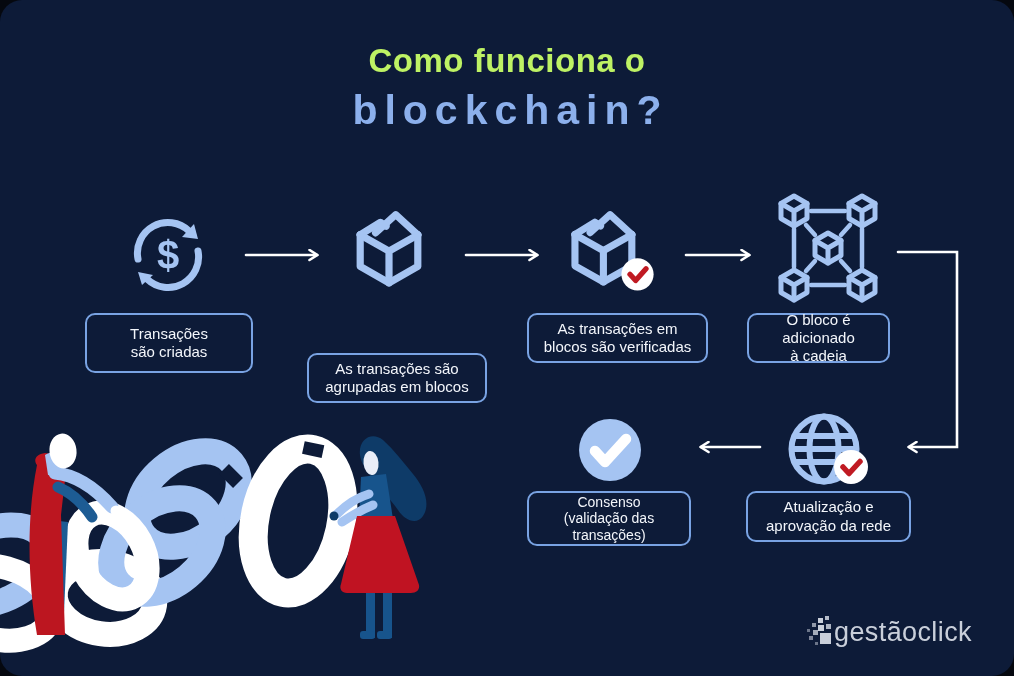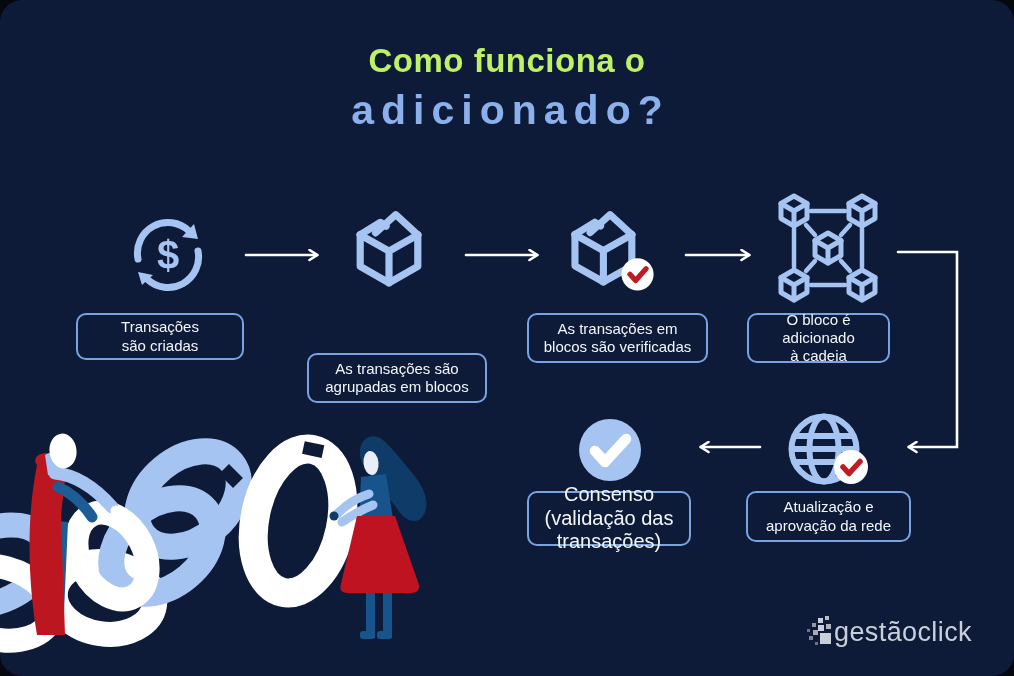--- a/index.html
+++ b/index.html
@@ -13,25 +13,25 @@
   .title .l1 { font-size:33px; font-weight:700; color:#bef264; letter-spacing:.5px; }
   .title .l2 { margin-top:7px; font-size:41px; font-weight:800; color:#8cb0ec;
                letter-spacing:7px; padding-left:7px; }
   
   .box {
     position:absolute; border:2px solid #79a3e3; border-radius:10px;
     color:#f3f6fb; font-size:15px; line-height:1.22;
     display:flex; align-items:center; justify-content:center;
     text-align:center; white-space:pre-line; box-sizing:border-box;
   }
-  .b1 { left:76px;  top:313px; width:168px; height:47px; }
+  .b1 { left:85px;  top:313px; width:168px; height:60px; }
   .b2 { left:307px; top:313px; width:180px; height:50px;margin-top:40px; }
   .b3 { left:527px; top:313px; width:181px; height:50px; }
   .b4 { left:747px; top:313px; width:143px; height:50px; }
-  .b5 { left:527px; top:491px; width:164px; height:55px; font-size:20px; line-height:1.18; }
+  .b5 { left:527px; top:491px; width:164px; height:55px; font-size:14px; line-height:1.18; }
   .b6 { left:746px; top:491px; width:165px; height:51px; }
   
   .icon { position:absolute; }
   .i1 { left:126px; top:213px; }
   .i2 { left:341px; top:206px; }
   .i3 { left:556px; top:206px; }
   .i4 { left:773px; top:193px; }
   .i5 { left:784px; top:410px; }
   .i6 { left:577px; top:417px; }
   .arrows { position:absolute; left:0; top:0; pointer-events:none; }
@@ -40,21 +40,21 @@
   .logo { position:absolute; left:804px; top:616px; display:flex; align-items:center; }
   .logo-text { color:#c9cfda; font-size:27px; font-weight:500; letter-spacing:.4px; }
 </style>
 </head>
 <body>
 
 <div class="stage">
 
   <div class="title">
     <div class="l1">Como funciona o</div>
-    <div class="l2">adicionado?</div>
+    <div class="l2">blockchain?</div>
   </div>
 
   <svg class="arrows" width="1014" height="676" viewBox="0 0 1014 676">
     <defs>
       <marker id="arw" markerWidth="13" markerHeight="13" viewBox="0 0 13 13" refX="10" refY="6.5" orient="auto" markerUnits="userSpaceOnUse">
         <path d="M2.5,1.5 L10.5,6.5 L2.5,11.5" fill="none" stroke="#ffffff" stroke-width="2.6" stroke-linecap="round" stroke-linejoin="round"></path>
       </marker>
     </defs>
     <g stroke="#ffffff" stroke-width="2.6" fill="none" stroke-linecap="round">
       <line x1="246" y1="255" x2="317" y2="255" marker-end="url(#arw)"></line>

